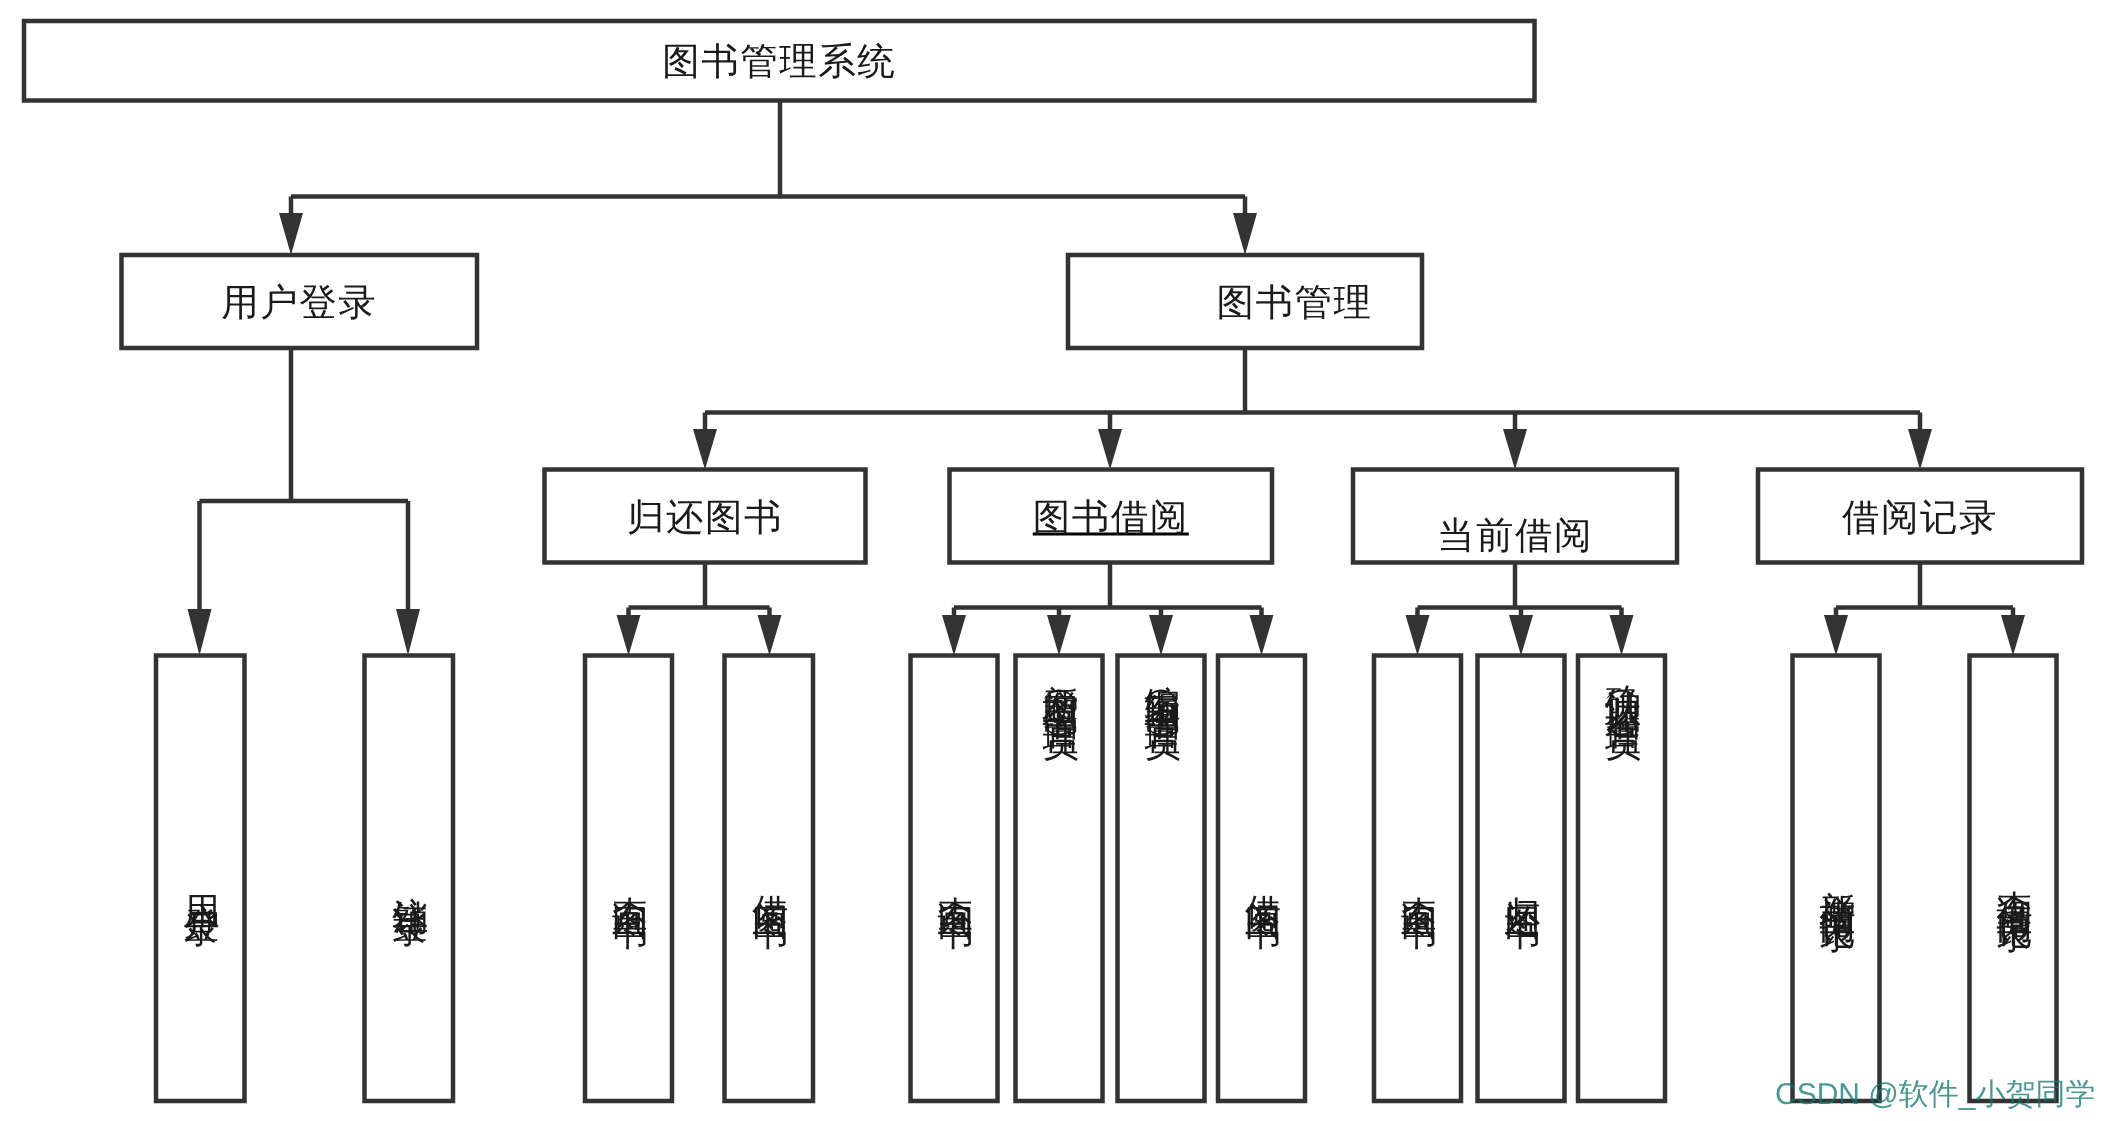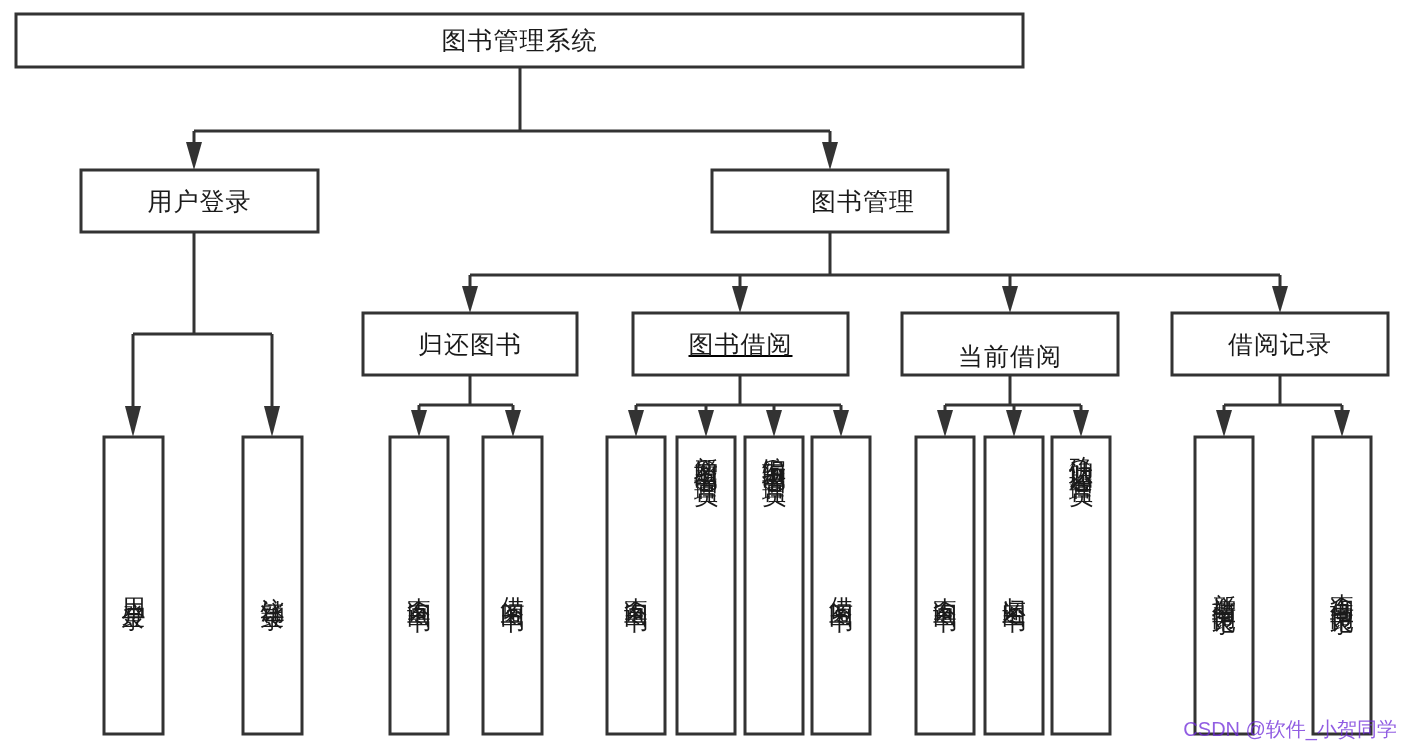--- a/index.html
+++ b/index.html
@@ -71,21 +71,21 @@
     color: #1a1a1a;
     letter-spacing: 1px;
     white-space: nowrap;
   }
   #watermark {
     position: absolute;
     right: 8px;
     bottom: 4px;
     font-family: "Liberation Sans", "DejaVu Sans", sans-serif;
     font-size: 20px;
-    color: #6d28d9;
+    color: #0f766e;
     opacity: 0.75;
     white-space: nowrap;
     pointer-events: none;
   }
 </style>
 </head>
 <body>
 
 <div id="diagram-root">
 

